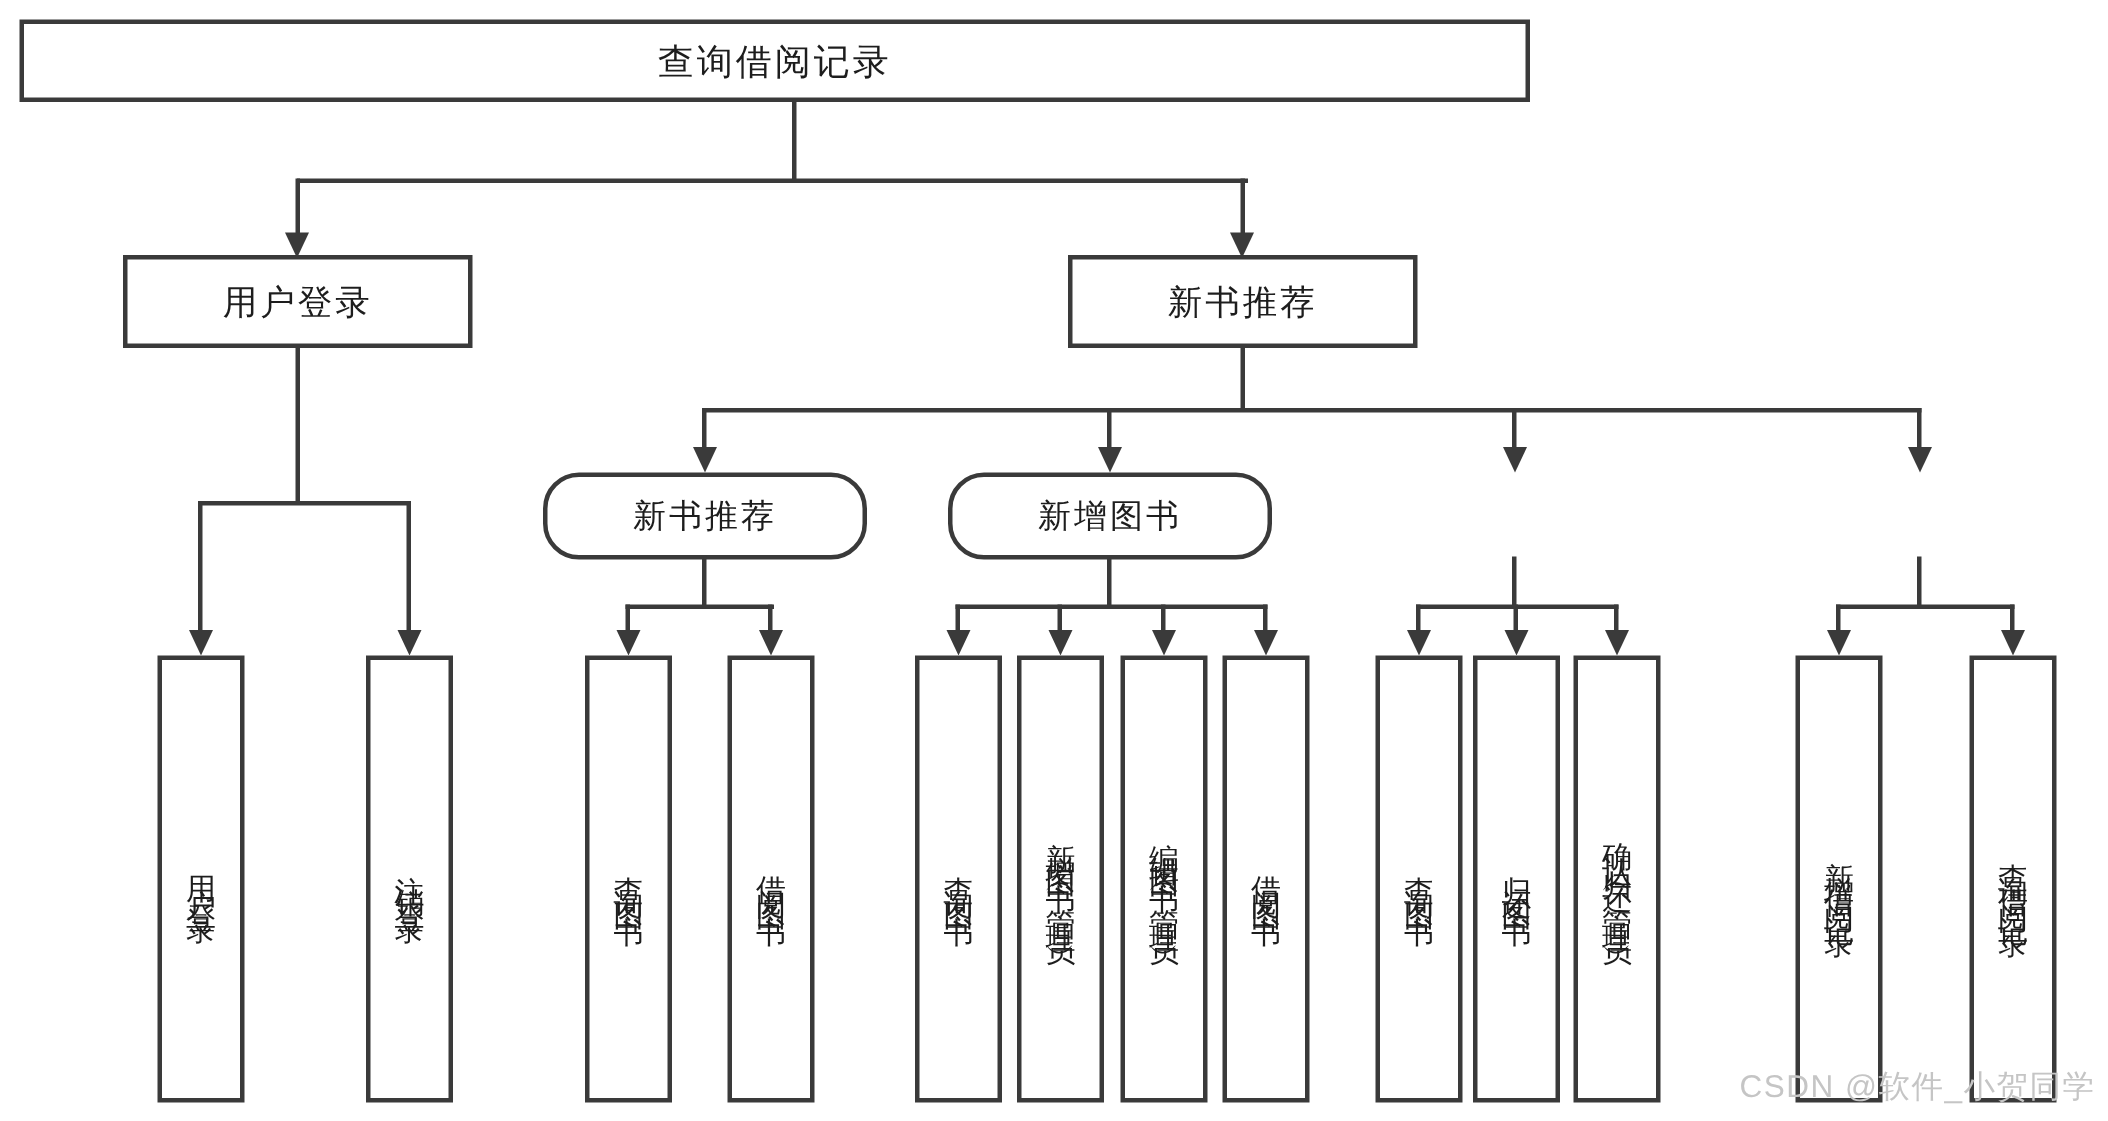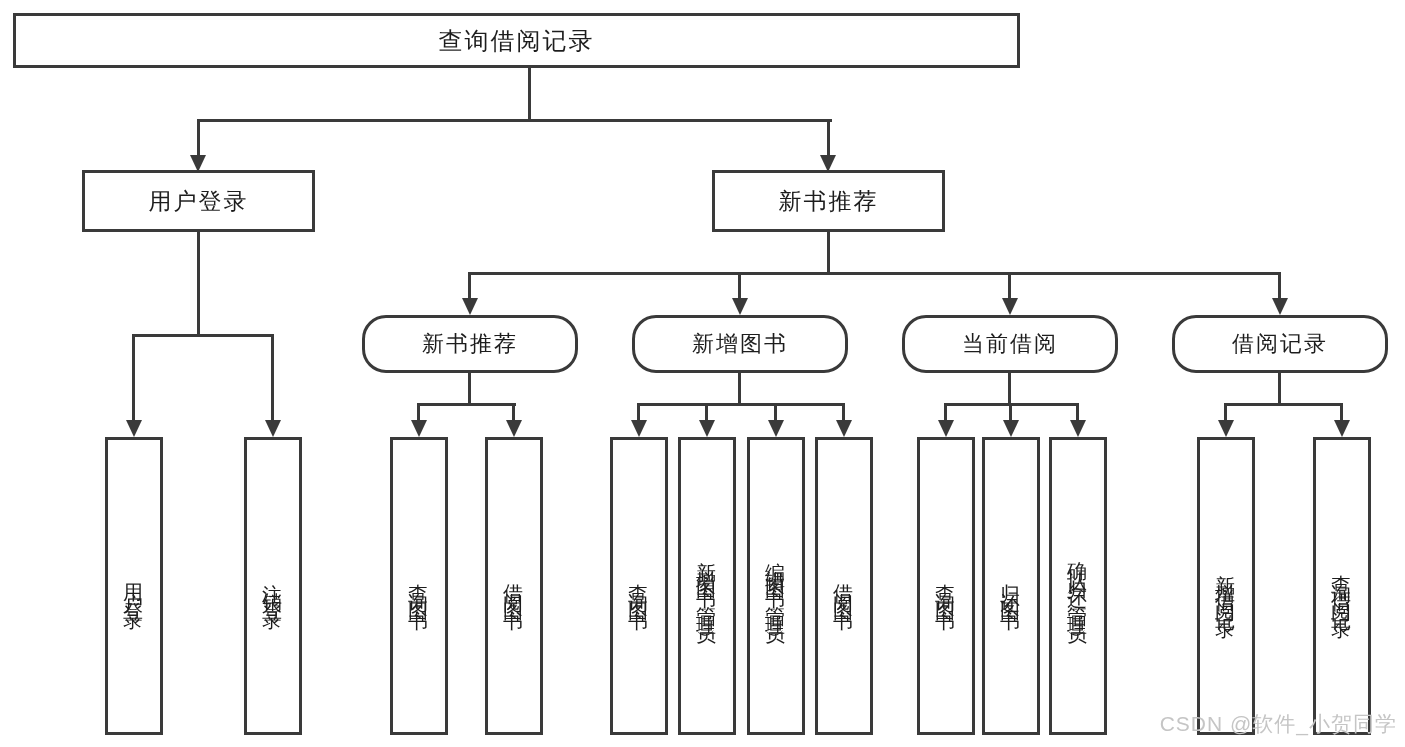--- a/index.html
+++ b/index.html
@@ -89,22 +89,20 @@
   <div class="arrow" style="left:462px;top:298px"></div>
   <div class="line" style="left:738px;top:272px;width:3px;height:28px"></div>
   <div class="arrow" style="left:732px;top:298px"></div>
   <div class="line" style="left:1008px;top:272px;width:3px;height:28px"></div>
   <div class="arrow" style="left:1002px;top:298px"></div>
   <div class="line" style="left:1278px;top:272px;width:3px;height:28px"></div>
   <div class="arrow" style="left:1272px;top:298px"></div>
 
   <div class="box h3" style="left:362px;top:315px;width:216px;height:58px">新书推荐</div>
   <div class="box h3" style="left:632px;top:315px;width:216px;height:58px">新增图书</div>
-  <div class="box h3" style="left:902px;top:315px;width:216px;height:58px">当前借阅</div>
-  <div class="box h3" style="left:1172px;top:315px;width:216px;height:58px">借阅记录</div>
 
   <div class="line" style="left:468px;top:371px;width:3px;height:34px"></div>
   <div class="line" style="left:417px;top:403px;width:99px;height:3px"></div>
   <div class="line" style="left:417px;top:403px;width:3px;height:18px"></div>
   <div class="arrow" style="left:411px;top:420px"></div>
   <div class="line" style="left:512px;top:403px;width:3px;height:18px"></div>
   <div class="arrow" style="left:506px;top:420px"></div>
 
   <div class="line" style="left:738px;top:371px;width:3px;height:34px"></div>
   <div class="line" style="left:637px;top:403px;width:208px;height:3px"></div>

